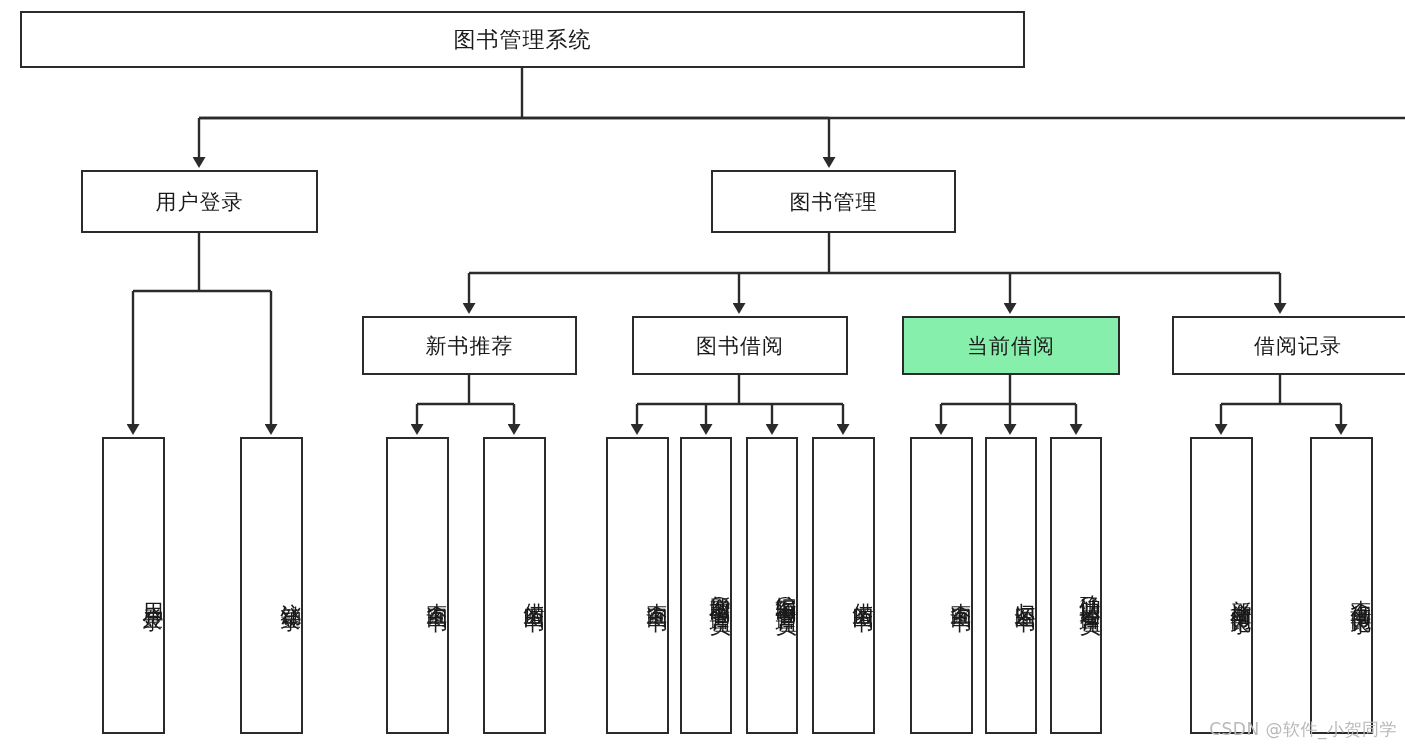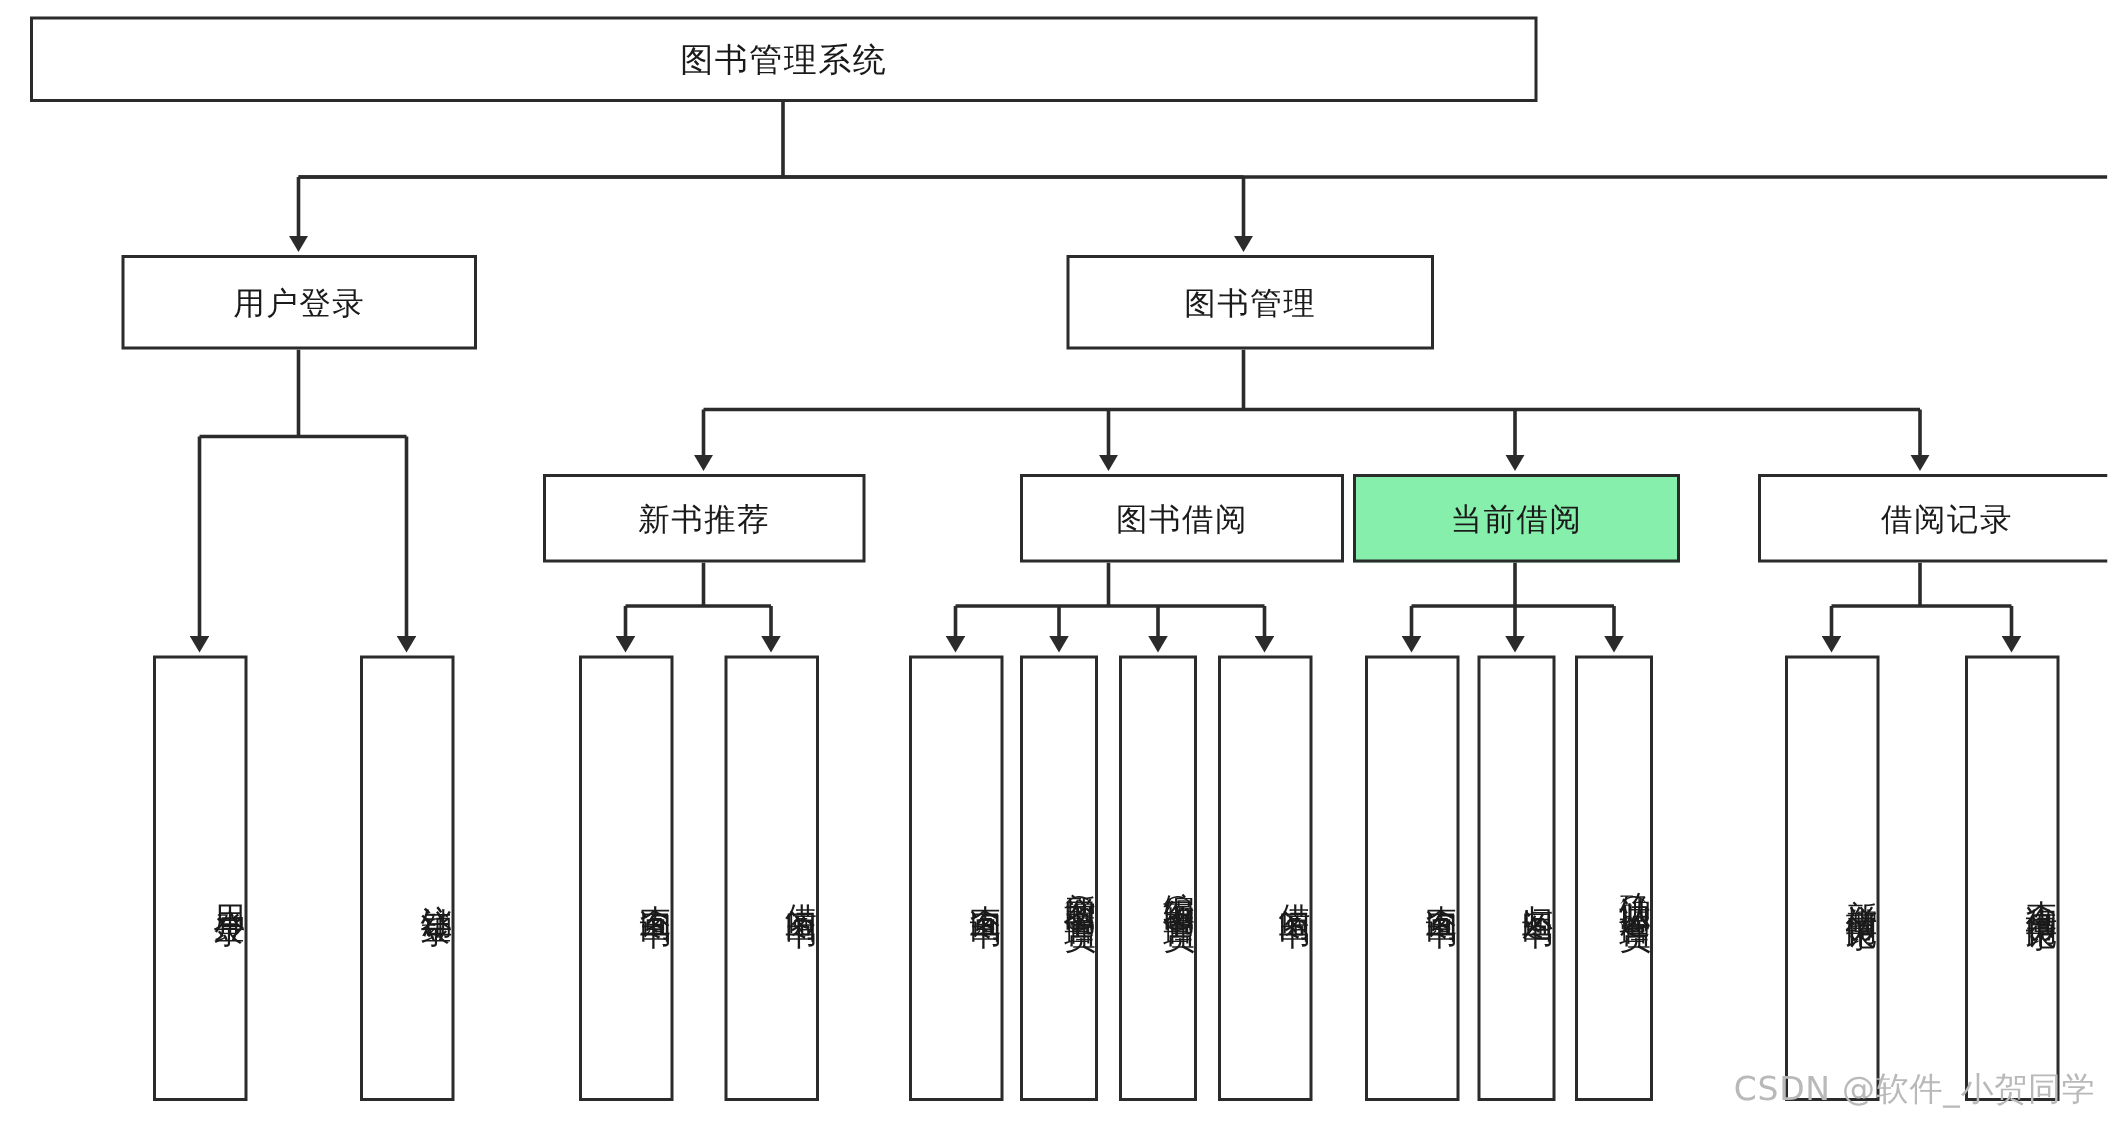--- a/index.html
+++ b/index.html
@@ -54,21 +54,21 @@
     text-orientation: upright;
     white-space: nowrap;
   }
   #root-node {
     font-size: 22px;
   }
   #watermark {
     position: absolute;
     right: 8px;
     bottom: 6px;
-    font-size: 22px;
+    font-size: 17px;
     color: #b9b9b9;
     letter-spacing: 0.5px;
     white-space: nowrap;
   }
 </style>
 </head>
 <body style="background: rgb(255, 255, 255);">
 
 <div id="canvas">
 
@@ -143,21 +143,21 @@
   <div class="node horiz" style="left: 81px; top: 170px; width: 237px; height: 63px; border-color: rgb(43, 43, 43); background: rgb(255, 255, 255); color: rgb(26, 26, 26);">
     <span>用户登录</span>
   </div>
   <div class="node horiz" style="left: 711px; top: 170px; width: 245px; height: 63px; border-color: rgb(43, 43, 43); background: rgb(255, 255, 255); color: rgb(26, 26, 26);">
     <span>图书管理</span>
   </div>
 
   <div class="node horiz" style="left: 362px; top: 316px; width: 215px; height: 59px; border-color: rgb(43, 43, 43); background: rgb(255, 255, 255); color: rgb(26, 26, 26);">
     <span>新书推荐</span>
   </div>
-  <div class="node horiz" style="left: 632px; top: 316px; width: 216px; height: 59px; border-color: rgb(43, 43, 43); background: rgb(255, 255, 255); color: rgb(26, 26, 26); margin-left: 48px;">
+  <div class="node horiz" style="left: 632px; top: 316px; width: 216px; height: 59px; border-color: rgb(43, 43, 43); background: rgb(255, 255, 255); color: rgb(26, 26, 26);">
     <span>图书借阅</span>
   </div>
   <div class="node horiz" style="left: 902px; top: 316px; width: 218px; height: 59px; border-color: rgb(43, 43, 43); background: #86efac; color: rgb(26, 26, 26);">
     <span>当前借阅</span>
   </div>
   <div class="node horiz" style="left: 1172px; top: 316px; width: 252px; height: 59px; border-color: rgb(43, 43, 43); background: rgb(255, 255, 255); color: rgb(26, 26, 26);">
     <span>借阅记录</span>
   </div>
 
   <div class="node vert" style="left: 102px; top: 437px; width: 63px; height: 297px; border-color: rgb(43, 43, 43); background: rgb(255, 255, 255); color: rgb(26, 26, 26);">

